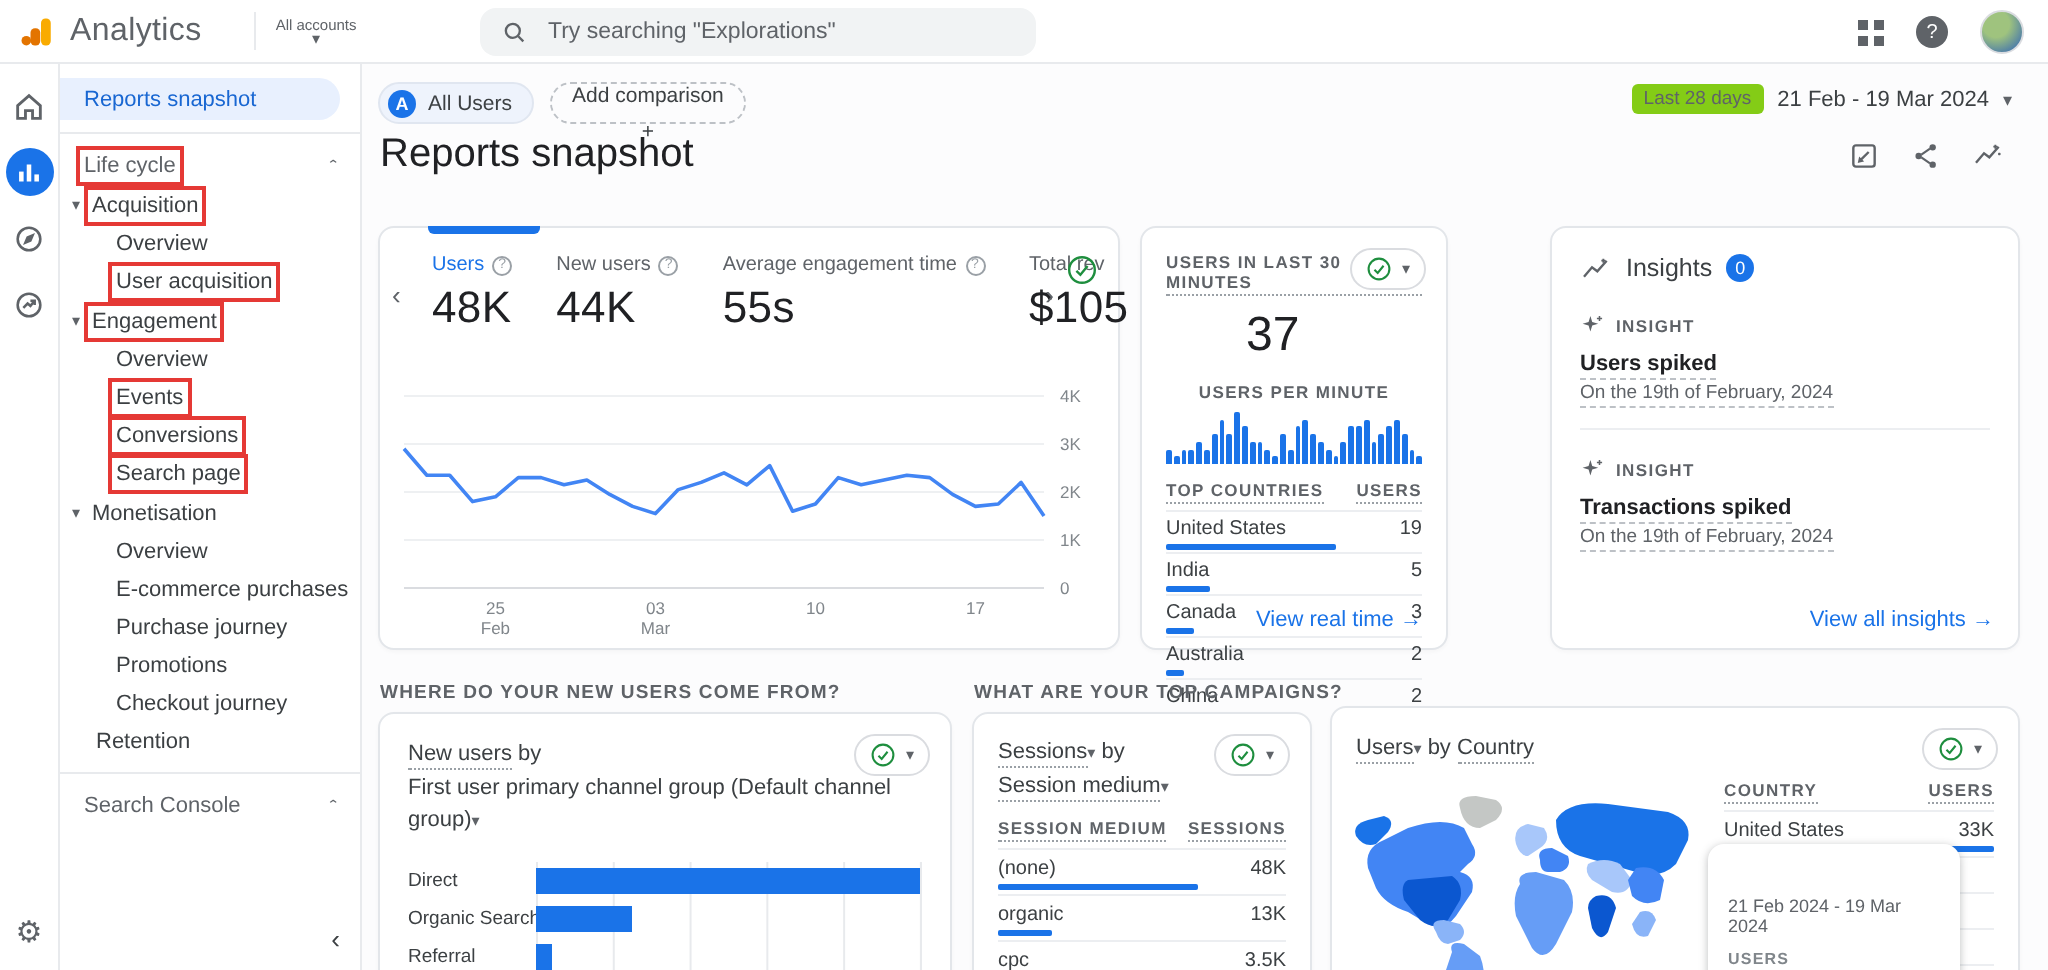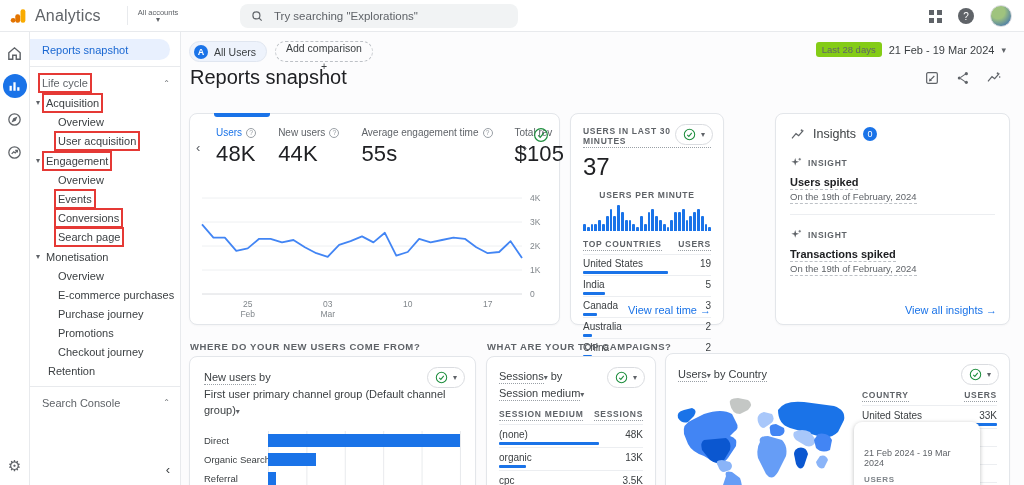--- a/index.html
+++ b/index.html
@@ -90,21 +90,21 @@
   #trend-svg { position:absolute; left:6px; bottom:2px; }
 
   
   #rt-card { left:389px; top:81px; width:154px; height:212px; padding:12px 12px 8px; }
   .mini-caps { font-size:8.5px; letter-spacing:.7px; color:#5f6368; font-weight:bold; }
   .dotted { border-bottom:1px dotted #9aa0a6; padding-bottom:1px; }
   .dashed-u { border-bottom:1px dashed #bdc1c6; padding-bottom:1px; }
   .check-pill { position:absolute; right:10px; top:10px; border:1px solid #dadce0; border-radius:12px;
                 display:flex; align-items:center; gap:5px; padding:3px 7px; cursor:pointer; background:#fff; }
   .check-pill .pc { font-size:8px; color:#5f6368; }
-  .rt-val { font-size:24px; color:#202124; margin-top:5px; }
+  .rt-val { font-size:24px; color:#202124; margin-top:5px;margin-left:40px; }
   .rt-chart-lab { margin-top:9px;text-align:center; }
   #rt-bars { margin-top:5px; height:26px; display:flex; align-items:flex-end; gap:1px; }
   .rt-bar { flex:1; background:#1a73e8; border-radius:1px 1px 0 0; }
   .rt-head { display:flex; justify-content:space-between; margin-top:8px; padding-bottom:3px; }
   .rt-row { border-top:1px solid #eceef1; padding:3px 0 1px; font-size:10px; color:#3c4043; }
   .rt-row .r1 { display:flex; justify-content:space-between; }
   .rt-bar-track { width:85px; height:3px; margin-top:2px; }
   .rt-bar-fill { height:3px; background:#1a73e8; border-radius:1px; }
   .card-link { position:absolute; right:12px; bottom:8px; font-size:11px; color:#1a73e8; cursor:pointer; white-space:nowrap; }
 

